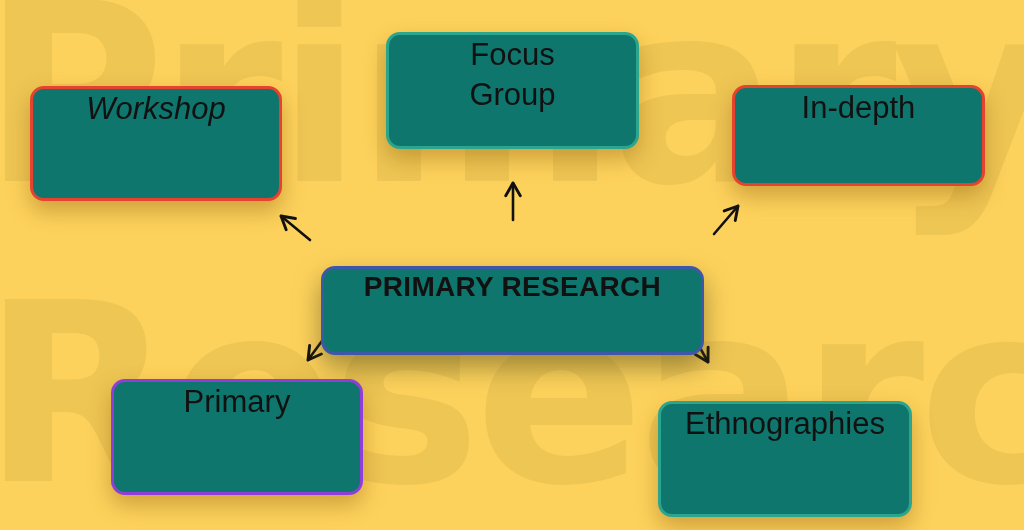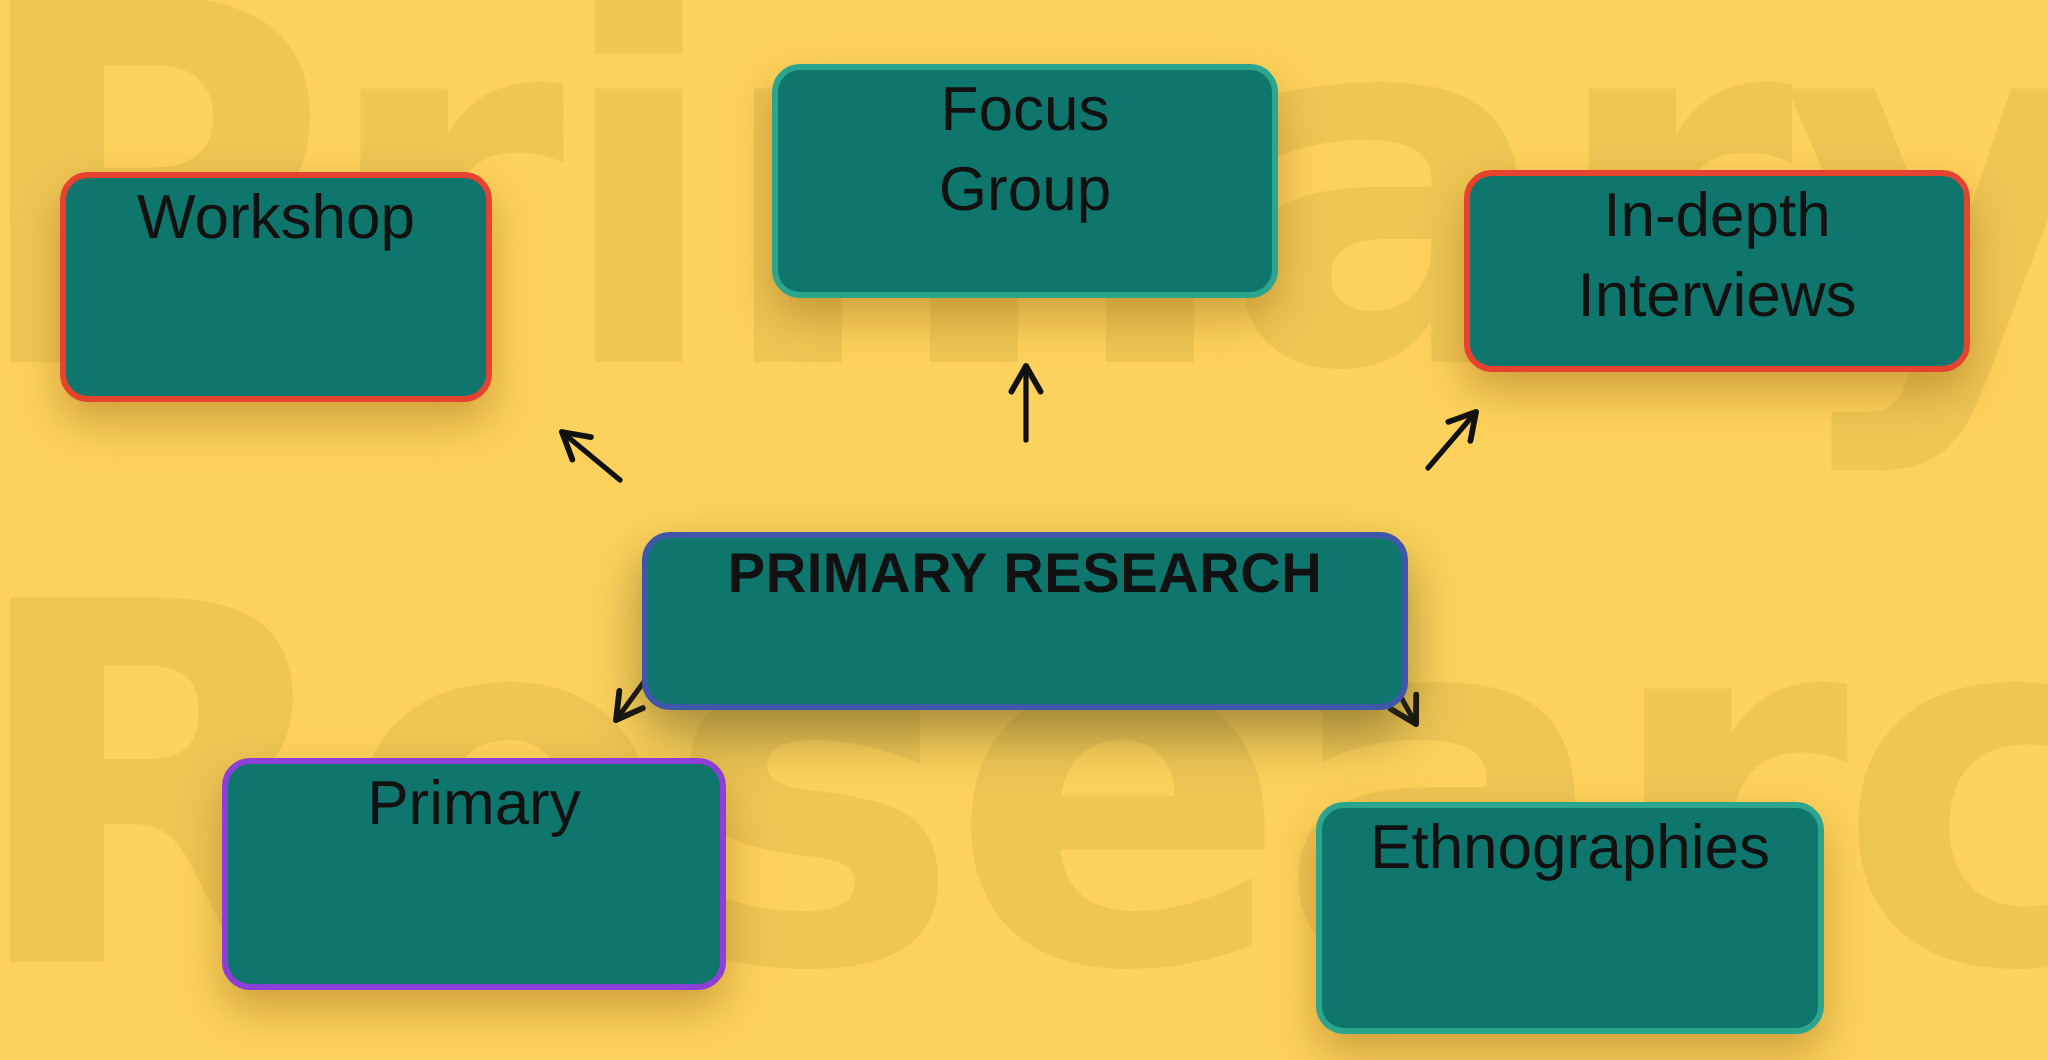--- a/index.html
+++ b/index.html
@@ -60,37 +60,36 @@
       <path d="M1,1 L8,5 L1,9" fill="none" stroke="#111" stroke-width="1.6" stroke-linecap="round" stroke-linejoin="round"></path>
     </marker>
   </defs>
   <line x1="310" y1="240" x2="281" y2="216" stroke="#111" stroke-width="2.6" stroke-linecap="round" marker-end="url(#ah)"></line>
   <line x1="513" y1="220" x2="513" y2="183" stroke="#111" stroke-width="2.6" stroke-linecap="round" marker-end="url(#ah)"></line>
   <line x1="714" y1="234" x2="738" y2="206" stroke="#111" stroke-width="2.6" stroke-linecap="round" marker-end="url(#ah)"></line>
   <line x1="330" y1="330" x2="308" y2="360" stroke="#111" stroke-width="2.6" stroke-linecap="round" marker-end="url(#ah)"></line>
   <line x1="690" y1="330" x2="708" y2="362" stroke="#111" stroke-width="2.6" stroke-linecap="round" marker-end="url(#ah)"></line>
 </svg>
 
-<div class="node" style="left:30px; top:86px; width:216px; height:115px; border-color:#E5432F;">
+<div class="node" style="left:30px; top:86px; width:252px; height:115px; border-color:#E5432F;font-style:italic;">
   <div>
     <span>Workshop</span>
   </div>
 </div>
 
 <div class="node" style="left:386px; top:32px; width:253px; height:117px; border-color:#2BA58E;">
   <div>
     <span>Focus</span>
     <span>Group</span>
   </div>
 </div>
 
 <div class="node" style="left:732px; top:85px; width:253px; height:101px; border-color:#E5432F;">
   <div>
     <span>In-depth</span>
-    <span>Interviews</span>
   </div>
 </div>
 
 <div class="node center" style="left:321px; top:230px; width:383px; height:89px; border-color:#3F57A8;">
   <span>PRIMARY RESEARCH</span>
 </div>
 
 <div class="node" style="left:111px; top:379px; width:252px; height:116px; border-color:#8E3FD8;">
   <div>
     <span>Primary</span>

